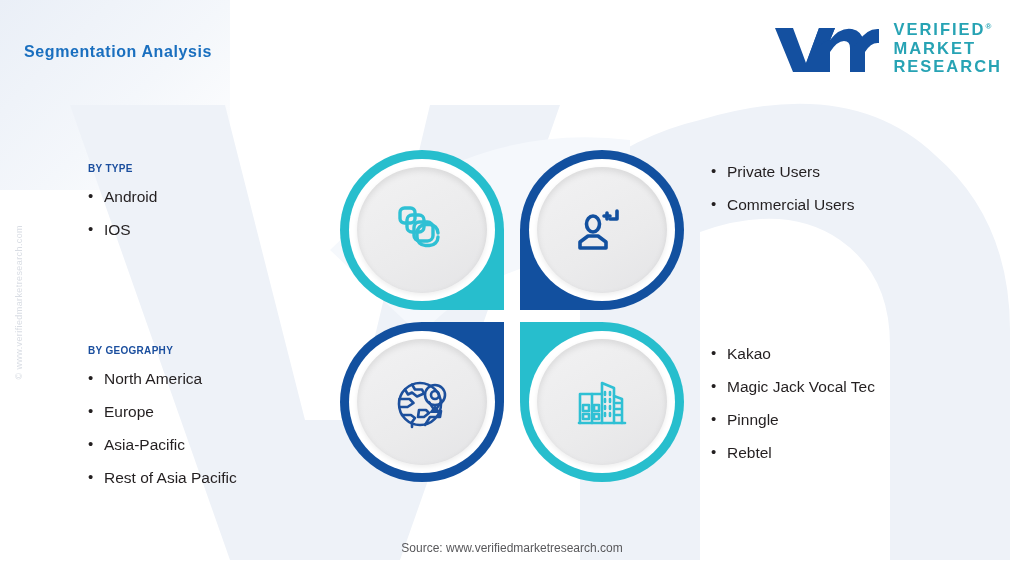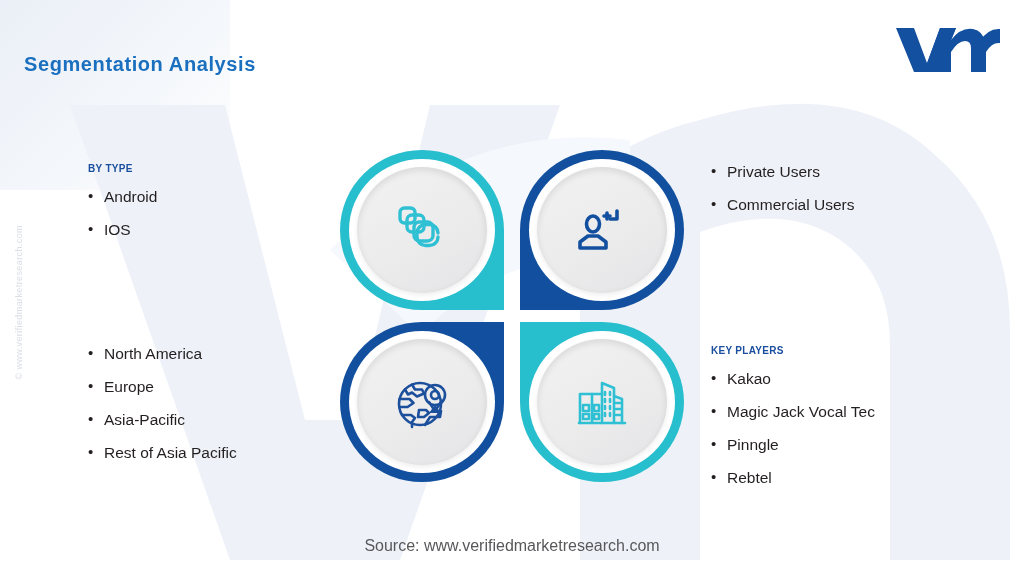--- a/index.html
+++ b/index.html
@@ -38,22 +38,22 @@
     z-index: 5;
   }
   .title {
     font-size: 23.5px;
     font-weight: bold;
     letter-spacing: 0.2px;
     color: #1a4e9e;
     white-space: nowrap;
   }
   .subtitle {
-    margin-top: 23px;
-    font-size: 20px;
+    margin-top: 13px;
+    font-size: 16px;
     font-weight: bold;
     letter-spacing: 0.6px;
     color: #1a6fbf;
   }
 
   
   .logo {
     position: absolute;
     right: 22px; top: 20px;
     display: flex;
@@ -176,21 +176,21 @@
     justify-content: center;
   }
   .disc svg { display: block; }
 
   
   .footer {
     position: absolute;
     left: 0; right: 0;
     bottom: 21px;
     text-align: center;
-    font-size: 16px;
+    font-size: 12px;
     color: #58585b;
     z-index: 5;
   }
 </style>
 </head>
 <body>
 
 <div class="bg-wrap">
   <div class="corner-tint"></div>
   <svg class="bg-watermark" viewBox="0 0 1024 576">
@@ -213,20 +213,25 @@
 </div>
 
 <div class="logo">
   <svg class="logo-mark" width="108" height="56" viewBox="0 0 108 56">
     <path d="M2 8 L20 8 L33 43 L46 8 L62 8 L44 52 L20 52 Z" fill="#1450a0"></path>
     <path d="M46 8 L62 8 L44 52 L30 52 Z" fill="#1450a0"></path>
     <path d="M57 20 q10 -13 22 -11 q10 2 12 13 l0 30 l-14 0 l0 -24 q0 -7 -6 -7 q-7 0 -14 11 z" fill="#1450a0"></path>
     <path d="M57 20 l0 32 l-14 0 l0 -23 q6 -7 14 -9 z" fill="#1450a0"></path>
     <path d="M85 22 q9 -14 21 -13 l0 14 q-8 -1 -14 9 l0 20 l-14 0 l0 -22 z" fill="#1450a0"></path>
   </svg>
+  <div class="logo-text">
+    <div class="logo-line"><span>VERIFIED</span><span class="reg">®</span></div>
+    <div class="logo-line">MARKET</div>
+    <div class="logo-line">RESEARCH</div>
+  </div>
 </div>
 
 <div class="side-copy">© www.verifiedmarketresearch.com</div>
 
 <div class="quad">
 
   <div class="quad-cell cell-tl">
     <div class="blob"></div>
     <div class="ring-gap"></div>
     <div class="disc">
@@ -322,20 +327,21 @@
         <span>Private Users</span>
       </li>
     <li>
         <span class="dot">•</span>
         <span>Commercial Users</span>
       </li>
   </ul>
 </div>
 
 <div class="seg seg-geo">
+  <div class="seg-title">BY GEOGRAPHY</div>
   <ul class="seg-list">
     <li>
         <span class="dot">•</span>
         <span>North America</span>
       </li>
     <li>
         <span class="dot">•</span>
         <span>Europe</span>
       </li>
     <li>
@@ -343,21 +349,20 @@
         <span>Asia-Pacific</span>
       </li>
     <li>
         <span class="dot">•</span>
         <span>Rest of Asia Pacific</span>
       </li>
   </ul>
 </div>
 
 <div class="seg seg-players">
-  <div class="seg-title">KEY PLAYERS</div>
   <ul class="seg-list">
     <li>
         <span class="dot">•</span>
         <span>Kakao</span>
       </li>
     <li>
         <span class="dot">•</span>
         <span>Magic Jack Vocal Tec</span>
       </li>
     <li>

